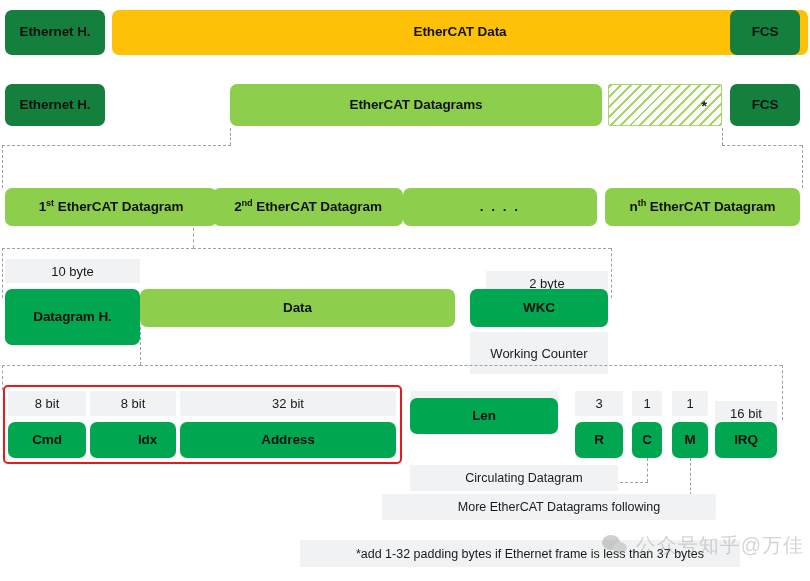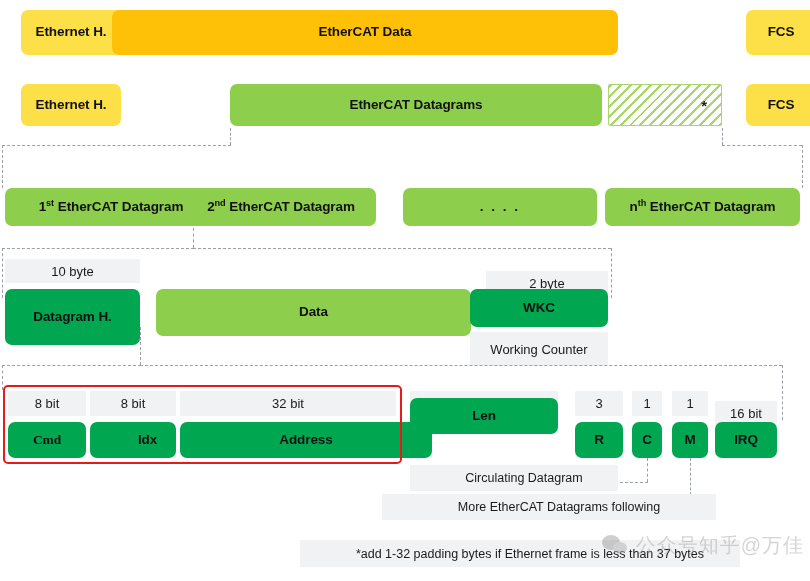--- a/index.html
+++ b/index.html
@@ -28,21 +28,21 @@
     justify-content: center;
     border-radius: 7px;
     font-weight: bold;
     font-size: 13.5px;
     color: #111111;
     text-align: center;
     line-height: 1.1;
     letter-spacing: -0.1px;
     white-space: nowrap;
   }
-  .blk.gray   { background: #fde047; margin-left: 16px; }
+  .blk.gray   { background: #15803d; }
   .blk.amber  { background: #ffc107; }
   .blk.pink   { background: #fb9a9a; }
   .blk.lgreen { background: #8dce4c; }
   .blk.dgreen { background: #00a650; }
 
   .blk.hatch {
     background-color: #ffffff;
     background-image: repeating-linear-gradient(
         -45deg,
         #a8d66a 0px, #a8d66a 2px,
@@ -136,21 +136,21 @@
     letter-spacing: 1px;
   }
 </style>
 </head>
 <body>
 
 <div id="canvas">
 
   <div class="blk gray" style="left:5px;  top:10px;  width:100px; height:45px;">Ethernet H.</div>
 
-  <div class="blk amber" style="left:112px; top:10px; width:506px; height:45px;">EtherCAT Data</div>
+  <div class="blk amber" style="left:112px; top:10px; width:696px; height:45px;">EtherCAT Data</div>
 
   <div class="blk gray" style="left:730px; top:10px; width:70px; height:45px;">FCS</div>
 
   <div class="blk gray" style="left:5px;  top:84px; width:100px; height:42px;">Ethernet H.</div>
 
 
   <div class="blk lgreen" style="left:230px; top:84px; width:372px; height:42px;">EtherCAT Datagrams</div>
 
   <div class="blk hatch" style="left:608px; top:84px; width:114px; height:42px;">
     <span class="hatch-star">*</span>
@@ -163,21 +163,21 @@
   <div class="dash-v" style="left:2px;   top:145px;  height:43px;"></div>
 
   <div class="dash-v" style="left:722px; top:128px;  height:17px;"></div>
   <div class="dash-h" style="left:722px; top:145px;  width:80px;"></div>
   <div class="dash-v" style="left:802px; top:145px;  height:43px;"></div>
 
   <div class="blk lgreen" style="left:5px;   top:188px; width:212px; height:38px;">
     <span><span>1</span><sup>st</sup> <span>EtherCAT Datagram</span></span>
   </div>
 
-  <div class="blk lgreen" style="left:186px; top:188px; width:190px; height:38px;">
+  <div class="blk lgreen" style="left:213px; top:188px; width:190px; height:38px;">
     <span><span>2</span><sup>nd</sup> <span>EtherCAT Datagram</span></span>
   </div>
 
   <div class="blk lgreen" style="left:403px; top:188px; width:194px; height:38px; letter-spacing:2px;">. . . .</div>
 
   <div class="blk lgreen" style="left:605px; top:188px; width:195px; height:38px;">
     <span><span>n</span><sup>th</sup> <span>EtherCAT Datagram</span></span>
   </div>
 
   <div class="dash-v" style="left:193px; top:228px;  height:20px;"></div>
@@ -186,45 +186,45 @@
 
   <div class="dash-h" style="left:193px; top:248px;  width:418px;"></div>
   <div class="dash-v" style="left:611px; top:248px;  height:50px;"></div>
 
   <div class="strip" style="left:5px;   top:259px; width:135px; height:24px;">10 byte</div>
 
   <div class="strip" style="left:470px; top:271px; width:122px; height:24px;margin-left:16px;">2 byte</div>
 
   <div class="blk dgreen" style="left:5px;   top:289px; width:135px; height:56px;">Datagram H.</div>
 
-  <div class="blk lgreen" style="left:156px; top:289px; width:315px; height:47px;">Data</div>
+  <div class="blk lgreen" style="left:140px; top:289px; width:315px; height:38px;">Data</div>
 
   <div class="blk dgreen" style="left:470px; top:289px; width:138px; height:38px;">WKC</div>
 
-  <div class="strip" style="left:470px; top:332px; width:138px; height:34px;">Working Counter</div>
+  <div class="strip" style="left:470px; top:332px; width:138px; height:42px;">Working Counter</div>
 
   <div class="dash-v" style="left:140px; top:327px;  height:38px;"></div>
   <div class="dash-h" style="left:2px;   top:365px;  width:139px;"></div>
   <div class="dash-v" style="left:2px;   top:365px;  height:25px;"></div>
 
   <div class="dash-h" style="left:140px; top:365px;  width:642px;"></div>
   <div class="dash-v" style="left:782px; top:365px;  height:55px;"></div>
 
   <div class="strip" style="left:8px;   top:391px; width:78px;  height:25px;">8 bit</div>
   <div class="strip" style="left:90px;  top:391px; width:86px;  height:25px;">8 bit</div>
   <div class="strip" style="left:180px; top:391px; width:216px; height:25px;">32 bit</div>
   <div class="strip" style="left:410px; top:391px; width:148px; height:25px;">11 bit</div>
   <div class="strip" style="left:575px; top:391px; width:48px;  height:25px;">3</div>
   <div class="strip" style="left:632px; top:391px; width:30px;  height:25px;">1</div>
   <div class="strip" style="left:672px; top:391px; width:36px;  height:25px;">1</div>
   <div class="strip" style="left:715px; top:391px; width:62px;  height:25px;margin-top:10px;">16 bit</div>
 
-  <div class="blk dgreen" style="left:8px;   top:422px; width:78px;  height:36px;font-family:Liberation Serif, serif;">Cmd</div>
+  <div class="blk dgreen" style="left:8px;   top:422px; width:78px;  height:36px;">Cmd</div>
   <div class="blk dgreen" style="left:90px;  top:422px; width:86px;  height:36px;padding-left:29px;">Idx</div>
-  <div class="blk dgreen" style="left:180px; top:422px; width:252px; height:36px;">Address</div>
+  <div class="blk dgreen" style="left:180px; top:422px; width:216px; height:36px;">Address</div>
   <div class="blk dgreen" style="left:410px; top:398px; width:148px; height:36px;">Len</div>
   <div class="blk dgreen" style="left:575px; top:422px; width:48px;  height:36px;">R</div>
   <div class="blk dgreen" style="left:632px; top:422px; width:30px;  height:36px;">C</div>
   <div class="blk dgreen" style="left:672px; top:422px; width:36px;  height:36px;">M</div>
   <div class="blk dgreen" style="left:715px; top:422px; width:62px;  height:36px;">IRQ</div>
 
   <div class="redbox" style="left:3px; top:385px; width:399px; height:79px;"></div>
 
   <div class="dash-v" style="left:647px; top:458px; height:24px;"></div>
   <div class="dash-h" style="left:620px; top:482px; width:28px;"></div>

